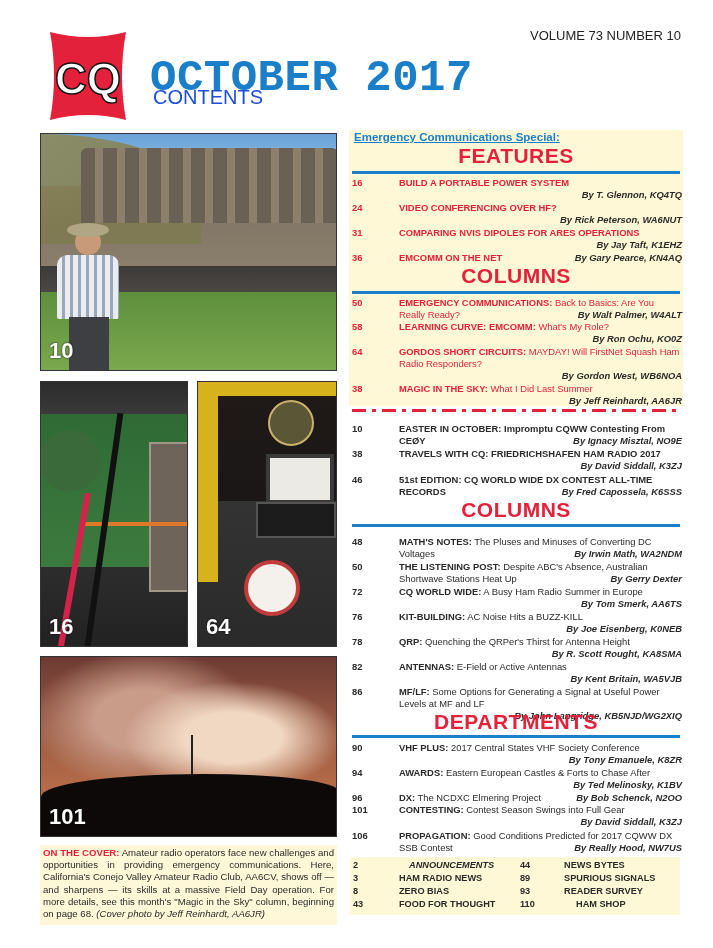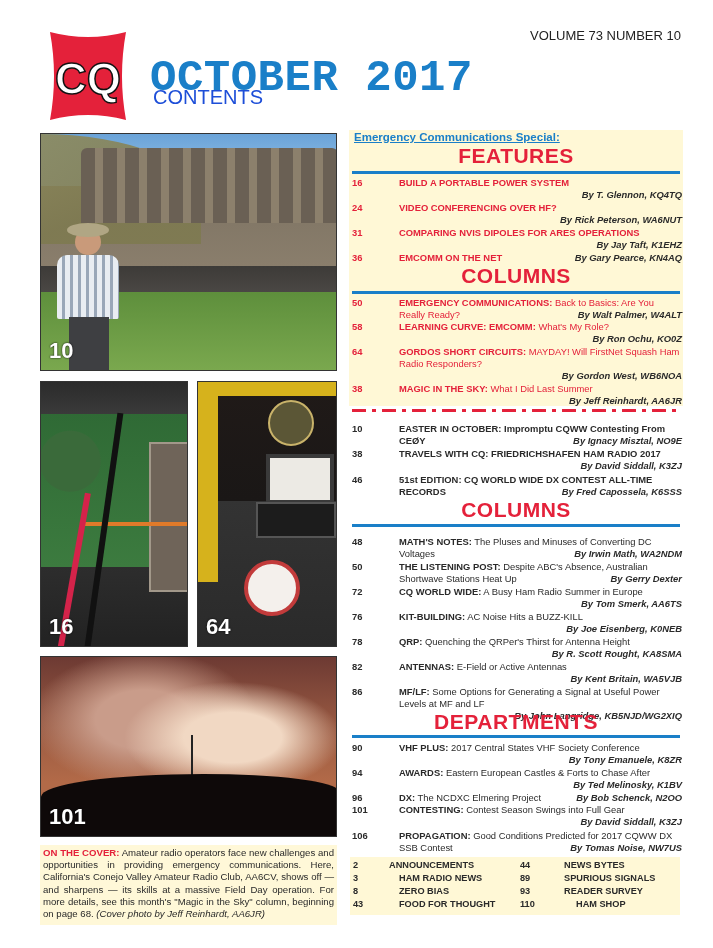--- a/index.html
+++ b/index.html
@@ -234,26 +234,26 @@
 <div class="entry black" style="top:792px;">
   <span class="pg">96</span>
   <div class="body"><span class="ttl">DX:</span><span class="desc"> The NCDXC Elmering Project</span><span class="by inline">By Bob Schenck, N2OO</span></div>
 </div>
 <div class="entry black" style="top:804px;">
   <span class="pg">101</span>
   <div class="body"><span class="ttl">CONTESTING:</span><span class="desc"> Contest Season Swings into Full Gear</span><span class="by">By David Siddall, K3ZJ</span></div>
 </div>
 <div class="entry black" style="top:830px;">
   <span class="pg">106</span>
-  <div class="body"><span class="ttl">PROPAGATION:</span><span class="desc"> Good Conditions Predicted for 2017 CQWW DX SSB Contest</span><span class="by inline">By Tomas Noise, NW7US</span></div>
+  <div class="body"><span class="ttl">PROPAGATION:</span><span class="desc"> Good Conditions Predicted for 2017 CQWW DX SSB Contest</span><span class="by inline">By Really Hood, NW7US</span></div>
 </div>
 
 <div class="dept-box"></div>
 <div class="dept-row" style="left:353px; top:860px;">2</div>
-<div class="dept-row" style="left:389px; top:860px;">ANNOUNCEMENTS</div>
+<div class="dept-row" style="left:409px; top:860px;font-style:italic;">ANNOUNCEMENTS</div>
 <div class="dept-row" style="left:353px; top:873px;">3</div>
 <div class="dept-row" style="left:399px; top:873px;">HAM RADIO NEWS</div>
 <div class="dept-row" style="left:353px; top:886px;">8</div>
 <div class="dept-row" style="left:399px; top:886px;">ZERO BIAS</div>
 <div class="dept-row" style="left:353px; top:899px;">43</div>
 <div class="dept-row" style="left:399px; top:899px;">FOOD FOR THOUGHT</div>
 <div class="dept-row" style="left:520px; top:860px;">44</div>
 <div class="dept-row" style="left:564px; top:860px;">NEWS BYTES</div>
 <div class="dept-row" style="left:520px; top:873px;">89</div>
 <div class="dept-row" style="left:564px; top:873px;">SPURIOUS SIGNALS</div>

